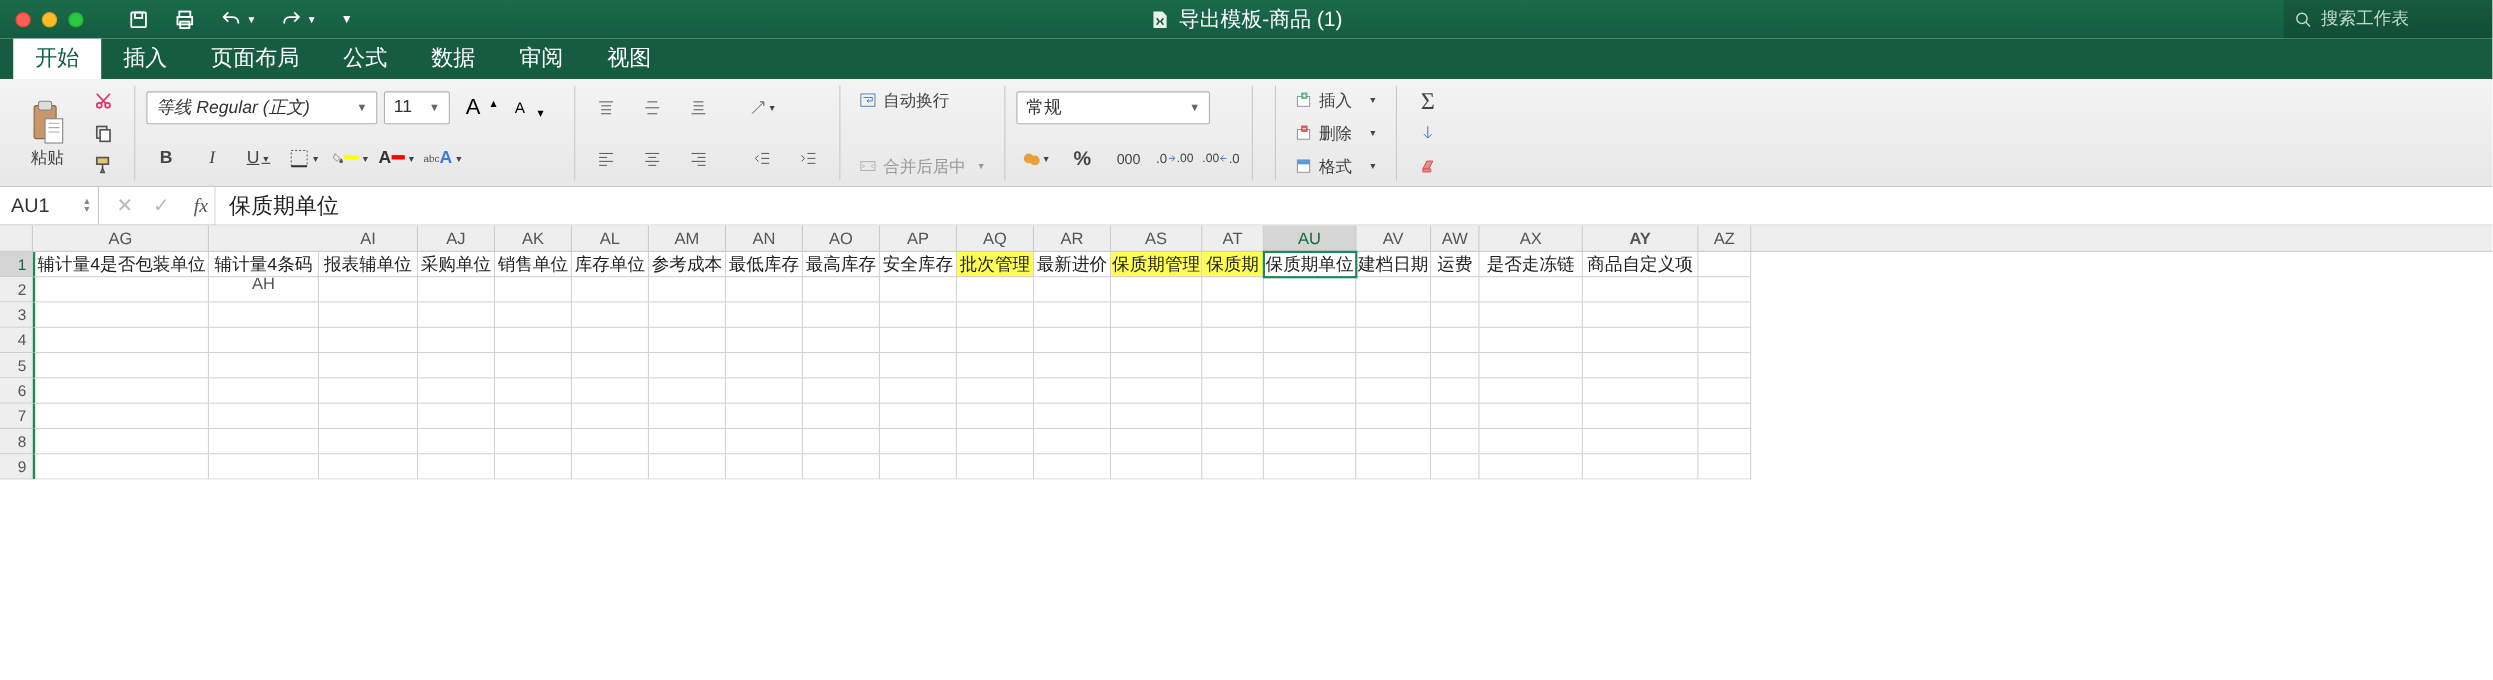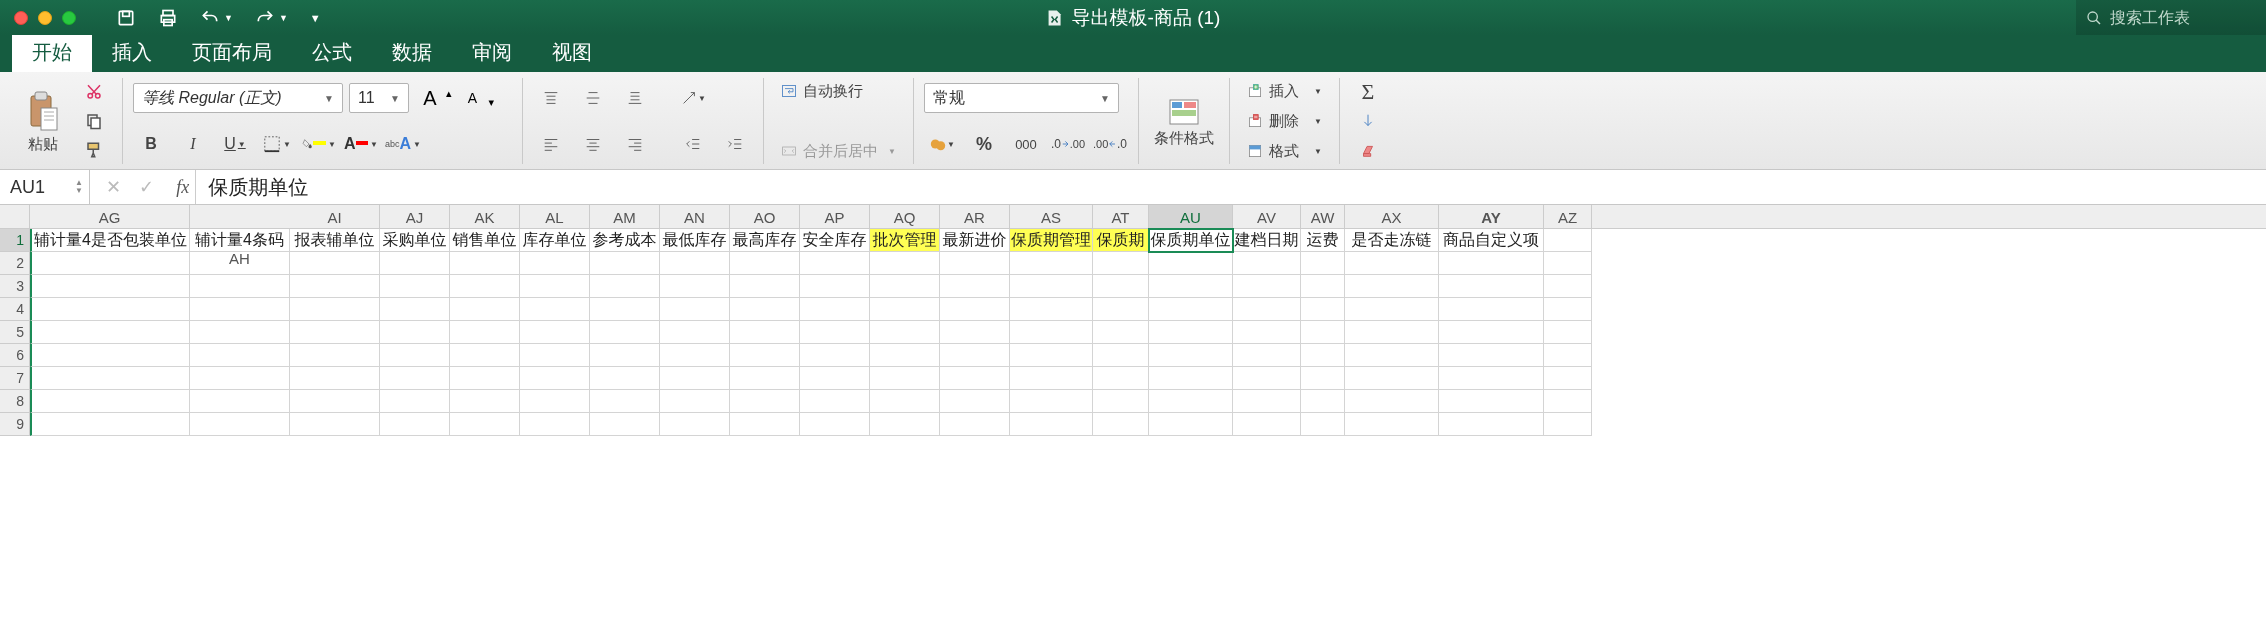--- a/index.html
+++ b/index.html
@@ -30,21 +30,21 @@
   .ribbon { height: 98px; background: linear-gradient(#f4f4f4,#e7e7e7); border-bottom: 1px solid #c7c7c7; display: flex; padding: 6px 4px 2px; }
   .group { border-right: 1px solid #c9c9c9; padding: 0 10px; display: flex; flex-direction: column; justify-content: space-between; height: 86px; }
   .group.no-sep { border-right: none; }
   .row { display: flex; align-items: center; gap: 6px; height: 40px; }
   .big-btn { display: flex; flex-direction: column; align-items: center; justify-content: center; width: 58px; height: 86px; gap: 2px; }
   .big-btn .lbl { font-size: 15px; color: #444; text-align: center; line-height: 1.1; }
   .dd { border:1px solid #b3b3b3; background:#fff; height: 30px; display: flex; align-items:center; padding: 0 8px; font-size: 16px; color:#333; border-radius:2px; }
   .dd .arr { margin-left:auto; font-size:10px; color:#666; padding-left:6px; }
   .dd.font { width: 210px; font-style: italic; }
   .dd.size { width: 60px; }
-  .dd.numfmt { width: 195px; }
+  .dd.numfmt { width: 176px; }
   .sq-btn { width: 36px; height: 30px; border:1px solid transparent; display:flex; align-items:center; justify-content:center; border-radius:2px; font-size:16px; color:#444; }
   .sq-btn svg { width: 18px; height: 18px; }
   .font-ctrl { display:flex; align-items:center; gap:1px; }
   .font-ctrl .main { width:30px; height:30px; display:flex; align-items:center; justify-content:center; font-size:18px; }
   .grp-small { display:flex; flex-direction:column; gap:2px; }
   .mini-btn { height:26px; display:flex; align-items:center; gap:6px; padding:0 6px; font-size:15px; color:#444; border:1px solid transparent; }
   .mini-btn svg { width:16px; height:16px; }
   .disabled { color:#999; }
 
   
@@ -325,29 +325,20 @@
           <svg width="10" height="10" viewBox="0 0 10 10">
             <path d="M8 5H2M5 2L2 5l3 3" stroke="#3c78c0" fill="none"></path>
           </svg>
           <span style="font-size:12px">.0</span>
         </span>
     </div>
   </div>
 
   <div class="group">
     <div style="display:flex;gap:10px;height:86px">
-      <div class="big-btn" style="width:70px">
-        <svg width="32" height="32" viewBox="0 0 32 32">
-            <rect x="2" y="4" width="28" height="24" fill="#fff" stroke="#888"></rect>
-            <rect x="4" y="6" width="10" height="6" fill="#5b9bd5"></rect>
-            <rect x="16" y="6" width="12" height="6" fill="#e88"></rect>
-            <rect x="4" y="14" width="24" height="6" fill="#a8d08d"></rect>
-          </svg>
-        <span class="lbl">条件格式</span>
-      </div>
     </div>
   </div>
 
   <div class="group" style="width:110px">
     <div class="mini-btn">
       <svg viewBox="0 0 20 20">
           <rect x="3" y="6" width="14" height="11" fill="#fff" stroke="#888"></rect>
           <rect x="8" y="2" width="6" height="6" fill="#6fbf73" stroke="#4a9"></rect>
           <path d="M11 3v4M9 5h4" stroke="#fff"></path>
         </svg>

